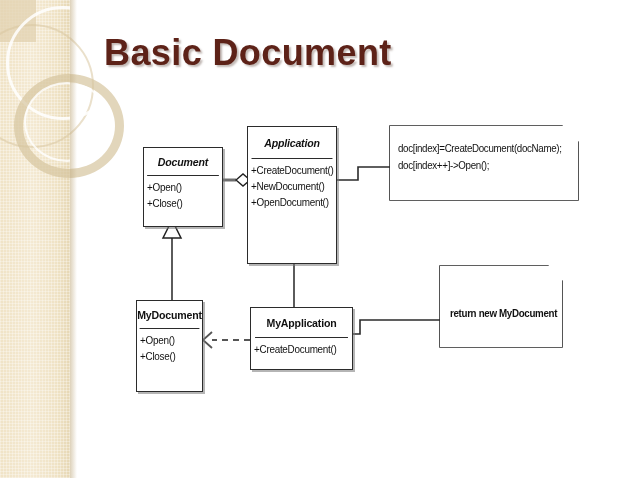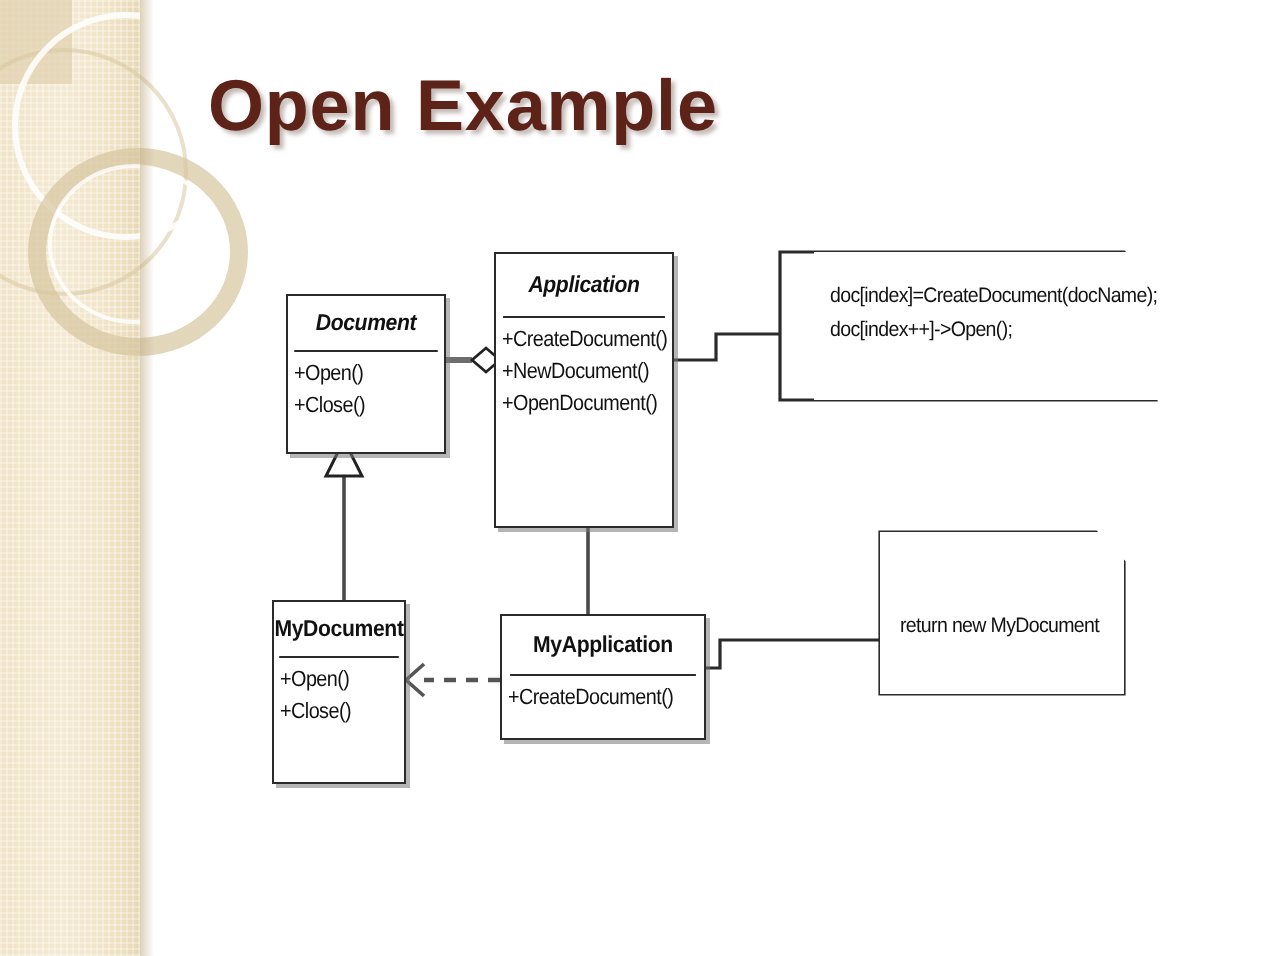--- a/index.html
+++ b/index.html
@@ -149,21 +149,21 @@
 
   <div class="side-band">
     <div class="band-patch"></div>
     <div class="ring ring-d"></div>
     <div class="ring ring-a"></div>
     <div class="ring ring-b"></div>
     <div class="ring ring-c"></div>
   </div>
   <div class="side-band-edge"></div>
 
-  <div class="slide-title">Open Example</div>
+  <div class="slide-title">Basic Document</div>
 
   <div class="diagram">
     <svg width="638" height="478" viewBox="0 0 638 478">
 
       
       <g>
         <line x1="205" y1="180" x2="236" y2="180" stroke="#6e6e6e" stroke-width="3"></line>
         <polygon points="236,180 243,174 250,180 243,186" fill="#ffffff" stroke="#222222" stroke-width="1.4"></polygon>
       </g>
 
@@ -234,22 +234,22 @@
     </div>
   </div>
 
   <div class="uml-box" style="left:250px; top:307px; width:103px; height:63px;">
     <div class="uml-head" style="height:30px;">MyApplication</div>
     <div class="uml-body">
       <div class="uml-op">+CreateDocument()</div>
     </div>
   </div>
 
-  <div class="uml-note" style="left:390px; top:126px; width:188px; height:74px;margin-left:17px;">
+  <div class="uml-note" style="left:390px; top:126px; width:188px; height:74px;">
     <div class="note-text" style="left:8px; top:14px;">doc[index]=CreateDocument(docName);</div>
     <div class="note-text" style="left:8px; top:31px;">doc[index++]-&gt;Open();</div>
   </div>
 
-  <div class="uml-note" style="left:440px; top:266px; width:122px; height:81px;">
+  <div class="uml-note" style="left:440px; top:266px; width:122px; height:81px;font-weight:bold;">
     <div class="note-text" style="left:10px; top:39px;">return new MyDocument</div>
   </div>
 
 </div>
 
 </body></html>

